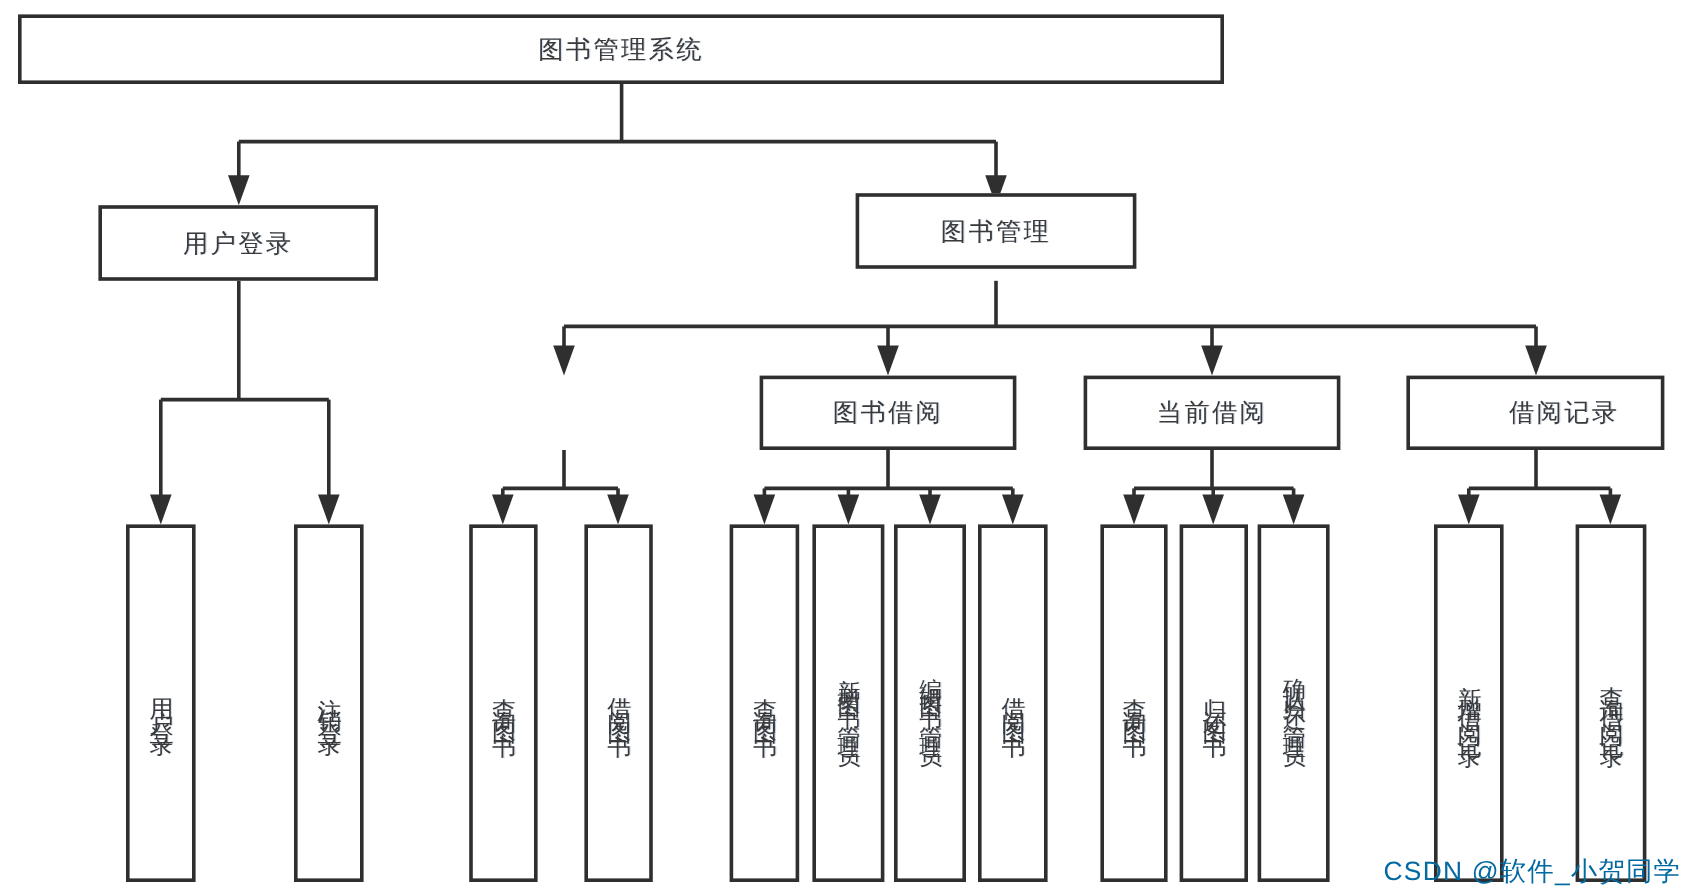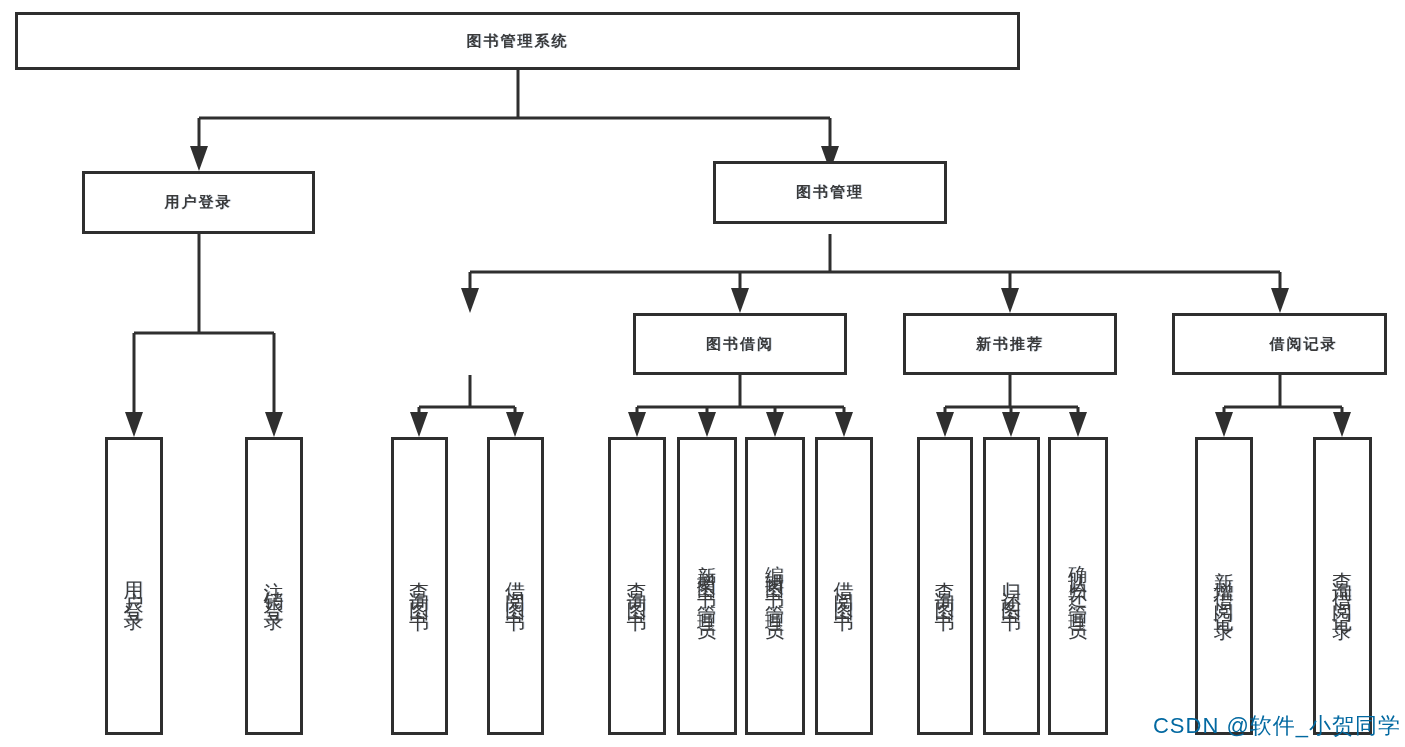--- a/index.html
+++ b/index.html
@@ -12,21 +12,21 @@
   }
   .wires{position:absolute;left:0;top:0;width:1405px;height:747px;}
   .box{
     position:absolute;
     background:#ffffff;
     border:3px solid #2f2f2f;
     box-sizing:border-box;
     display:flex;align-items:center;justify-content:center;
     color:#3a3a3a;
   }
-  .hbox{font-size:15px;letter-spacing:2px;text-shadow:1px 0 0 rgba(90,140,200,0.25);font-weight:bold;}
+  .hbox{font-size:21px;letter-spacing:2px;text-shadow:1px 0 0 rgba(90,140,200,0.25);}
   .leaf{top:437px;height:298px;}
   .leaf .vtext{
     writing-mode:vertical-rl;
     font-size:20px;
     letter-spacing:10px;
     line-height:1;
     color:#3a3a3a;
     text-shadow:1px 0 0 rgba(90,140,200,0.25);
     white-space:nowrap;
   }
@@ -116,21 +116,21 @@
     <span>用户登录</span>
   </div>
   <div class="box hbox" style="left:713px;top:161px;width:234px;height:63px;">
     <span>图书管理</span>
   </div>
 
   <div class="box hbox" style="left:633px;top:313px;width:214px;height:62px;">
     <span>图书借阅</span>
   </div>
   <div class="box hbox" style="left:903px;top:313px;width:214px;height:62px;">
-    <span>新书推荐</span>
+    <span>当前借阅</span>
   </div>
   <div class="box hbox" style="left:1172px;top:313px;width:215px;height:62px;padding-left:48px;">
     <span>借阅记录</span>
   </div>
 
   <div class="box leaf" style="left:105px;width:58px;">
     <span class="vtext">用户登录</span>
   </div>
   <div class="box leaf" style="left:245px;width:58px;">
     <span class="vtext">注销登录</span>

